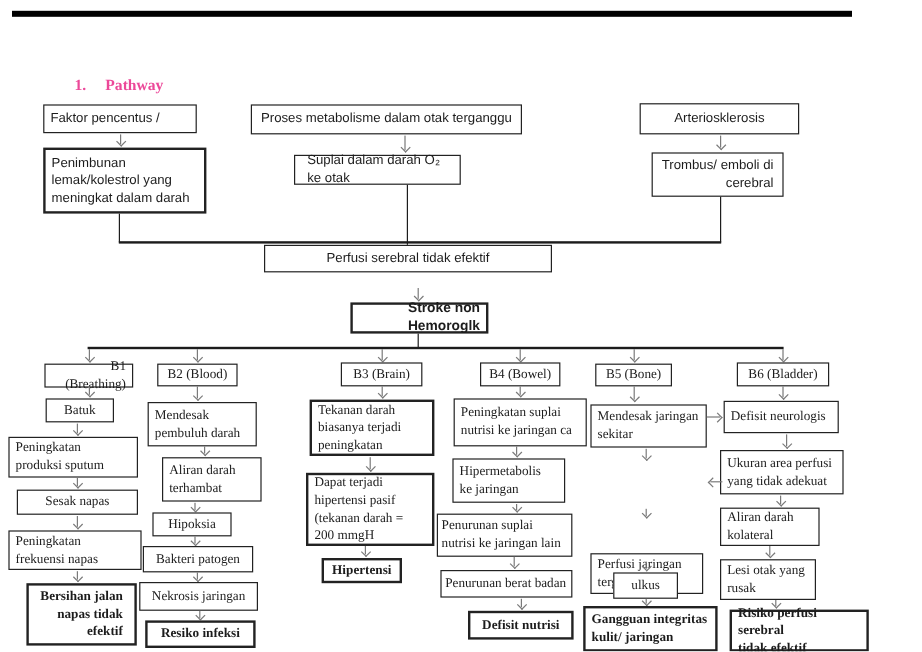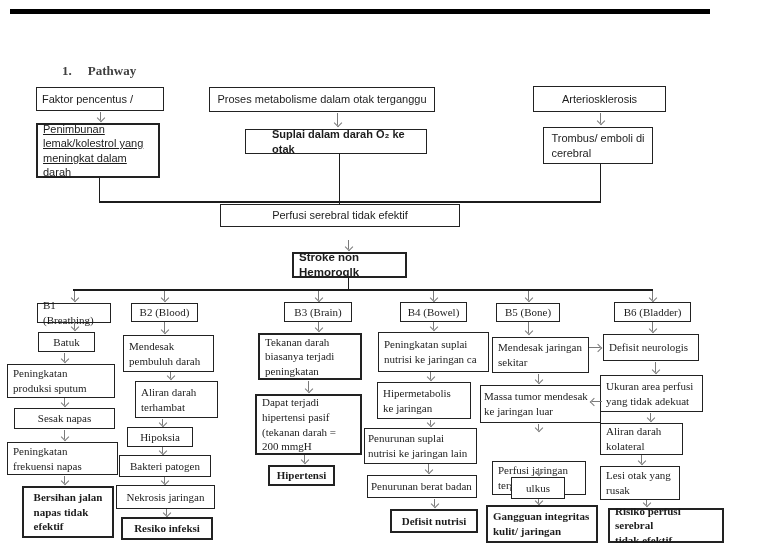--- a/index.html
+++ b/index.html
@@ -1,24 +1,24 @@
 <!DOCTYPE html>
 <html><head>
 <meta charset="utf-8">
 <style>
   html,body{margin:0;padding:0;background:#ffffff;}
   .page{position:relative;width:768px;height:543px;background:#ffffff;overflow:hidden;
         font-family:"Liberation Sans",sans-serif;color:#1c1c1c;}
   .rule{position:absolute;background:#000;}
-  .heading{position:absolute;font-family:"Liberation Serif",serif;font-weight:bold;font-size:13px;color:#404040;}
+  .heading{position:absolute;font-family:"Liberation Serif",serif;font-weight:bold;font-size:13px;color:#ec4899;}
   .heading .num{margin-right:16px;}
   .box{position:absolute;box-sizing:border-box;border:1px solid #222;background:#fff;
        display:flex;align-items:center;white-space:pre-line;
        font-size:11px;line-height:1.3;padding:2px 5px;}
-  .c{justify-content:center;text-align:left;}
+  .c{justify-content:center;text-align:right;}
   .serif{font-family:"Liberation Serif",serif;font-size:11px;line-height:1.32;}
   .bw2{border-width:2px;}
   .bold{font-weight:bold;}
   .vl,.hl{position:absolute;background:#1c1c1c;}
   
   .arrow{position:absolute;width:9px;}
   .arrow::before{content:"";position:absolute;left:4px;top:0;bottom:2px;width:1px;background:#7a7a7a;}
   .arrow::after{content:"";position:absolute;left:1.5px;bottom:1px;width:5px;height:5px;
                 border:solid #7a7a7a;border-width:0 1px 1px 0;transform:rotate(45deg);}
   .arrow-r{position:absolute;height:9px;}
@@ -42,24 +42,24 @@
   </div>
 
   <div class="box" style="left:36px;top:87px;width:128px;height:24px;">Faktor pencentus /</div>
   <div class="box c" style="left:209px;top:87px;width:226px;height:25px;">Proses metabolisme dalam otak terganggu</div>
   <div class="box c" style="left:533px;top:86px;width:133px;height:26px;">Arteriosklerosis</div>
 
   <i class="arrow" style="left:96px;top:112px;height:10px;"></i>
   <i class="arrow" style="left:333px;top:113px;height:14px;"></i>
   <i class="arrow" style="left:596px;top:113px;height:12px;"></i>
 
-  <div class="box bw2" style="left:36px;top:123px;width:124px;height:55px;text-decoration:underline;">Penimbunan
+  <div class="box bw2" style="left:36px;top:123px;width:136px;height:55px;">Penimbunan
 lemak/kolestrol  yang
 meningkat dalam darah</div>
-  <div class="box" style="left:245px;top:129px;width:182px;height:25px;padding-left:26px;font-weight:bold;">Suplai dalam darah O₂ ke otak</div>
+  <div class="box" style="left:245px;top:129px;width:139px;height:25px;padding-left:10px;">Suplai dalam darah O₂ ke otak</div>
   <div class="box c" style="left:543px;top:127px;width:110px;height:37px;">Trombus/ emboli di
 cerebral</div>
 
   <i class="vl" style="left:99px;top:178px;width:1px;height:24px;"></i>
   <i class="vl" style="left:339px;top:154px;width:1px;height:62px;"></i>
   <i class="vl" style="left:600px;top:164px;width:1px;height:38px;"></i>
   <i class="hl" style="left:99px;top:201px;width:502px;height:2px;"></i>
 
   <div class="box c" style="left:220px;top:204px;width:240px;height:23px;">Perfusi serebral tidak efektif</div>
   <i class="arrow" style="left:344px;top:240px;height:11px;"></i>
@@ -134,22 +134,20 @@
 nutrisi ke jaringan lain</div>
   <i class="arrow" style="left:424px;top:464px;height:10px;"></i>
   <div class="box serif" style="left:367px;top:475px;width:110px;height:23px;padding:2px 3px;text-align:right;">Penurunan berat badan</div>
   <i class="arrow" style="left:430px;top:499px;height:9px;"></i>
   <div class="box c serif bw2 bold" style="left:390px;top:509px;width:88px;height:24px;">Defisit nutrisi</div>
 
   <i class="arrow" style="left:524px;top:322px;height:13px;"></i>
   <div class="box serif" style="left:492px;top:337px;width:97px;height:36px;">Mendesak jaringan
 sekitar</div>
   <i class="arrow" style="left:534px;top:374px;height:10px;"></i>
-  <div class="box serif" style="left:480px;top:385px;width:121px;height:38px;padding:2px 3px;">Massa tumor mendesak
-ke jaringan luar</div>
   <i class="arrow" style="left:534px;top:424px;height:8px;"></i>
   <div class="box serif" style="left:492px;top:433px;width:94px;height:34px;margin-top:28px;">Perfusi jaringan
 terganggu</div>
   <i class="arrow" style="left:534px;top:468px;height:8px;"></i>
   <div class="box c serif" style="left:511px;top:477px;width:54px;height:22px;">ulkus</div>
   <i class="arrow" style="left:534px;top:499px;height:6px;"></i>
   <div class="box serif bw2 bold" style="left:486px;top:505px;width:112px;height:38px;">Gangguan integritas
 kulit/ jaringan</div>
 
   <i class="arrow" style="left:648px;top:322px;height:11px;"></i>

